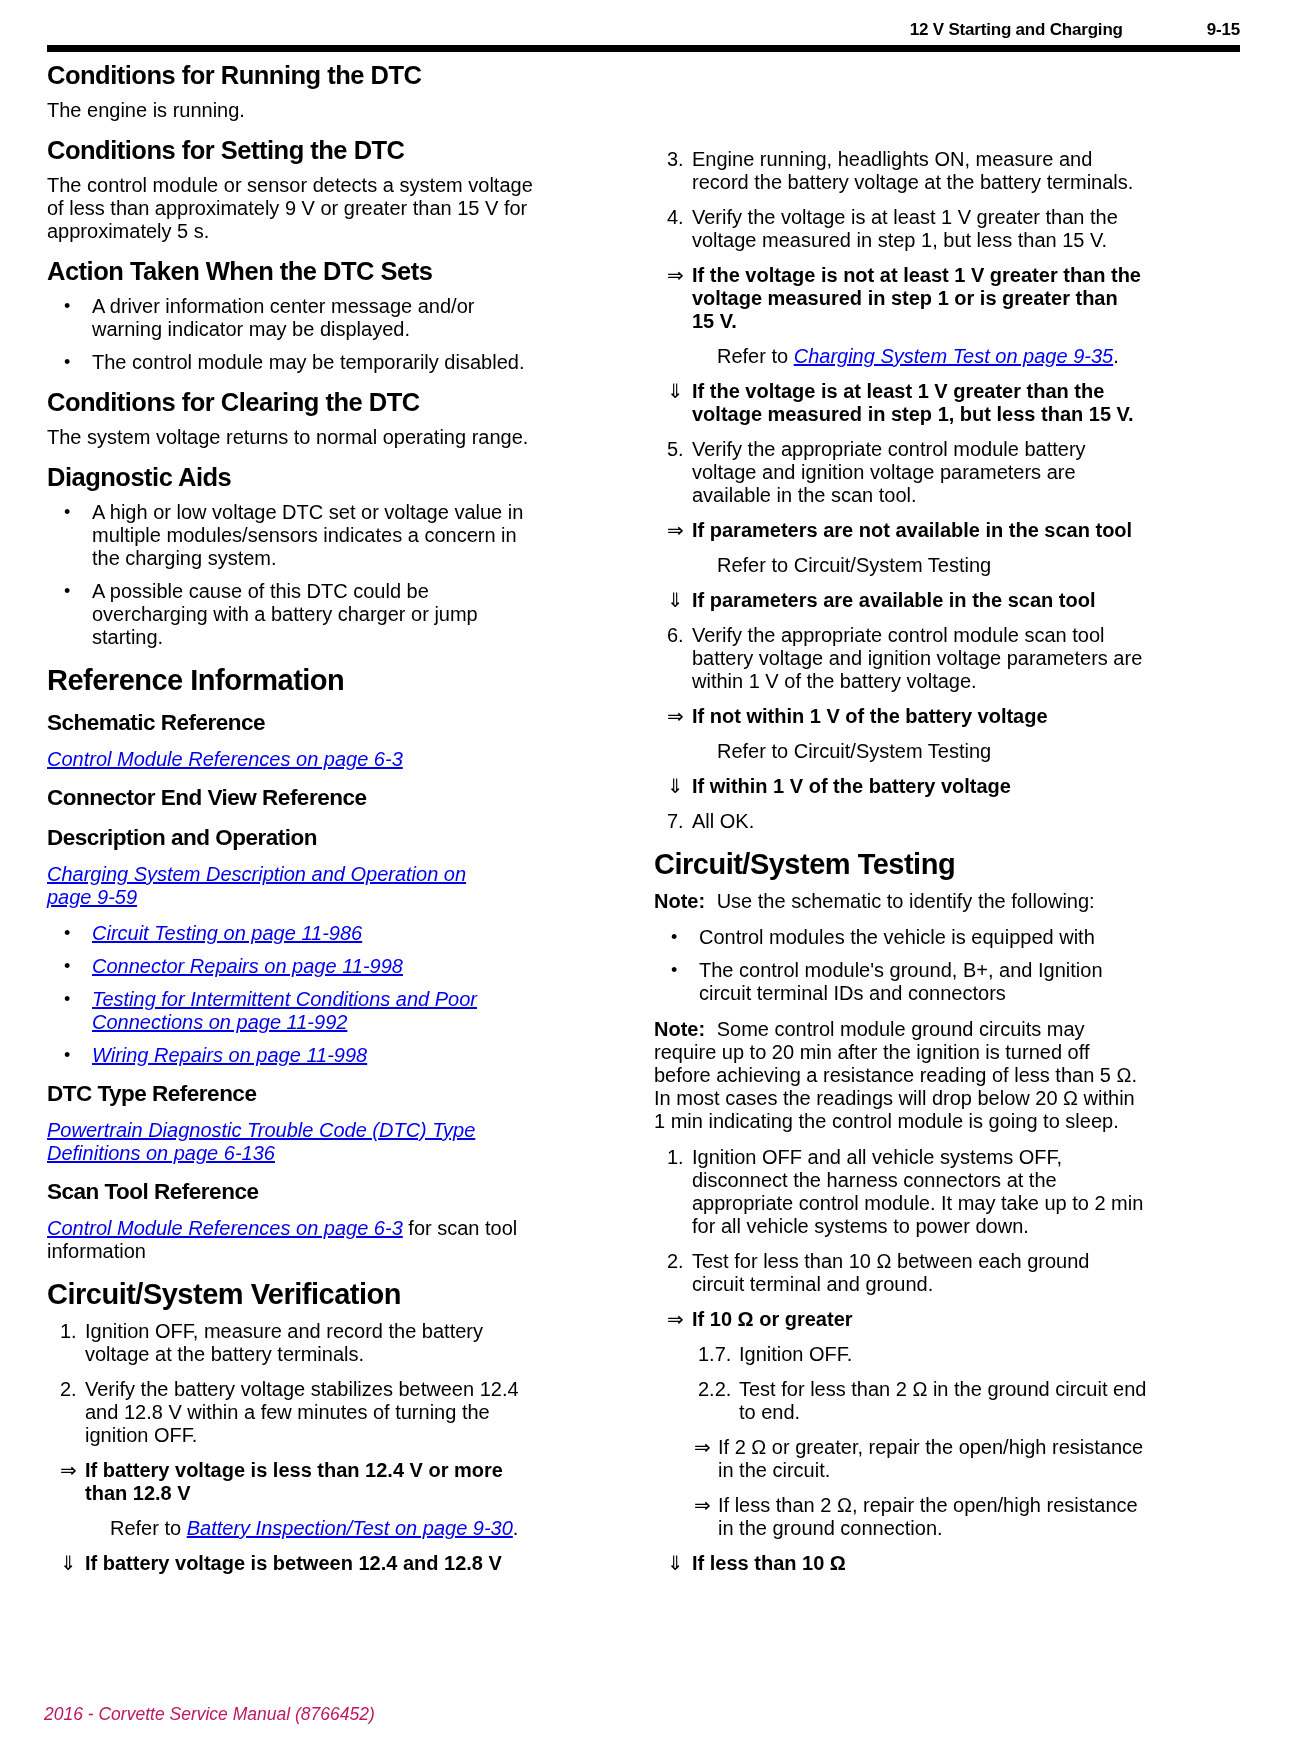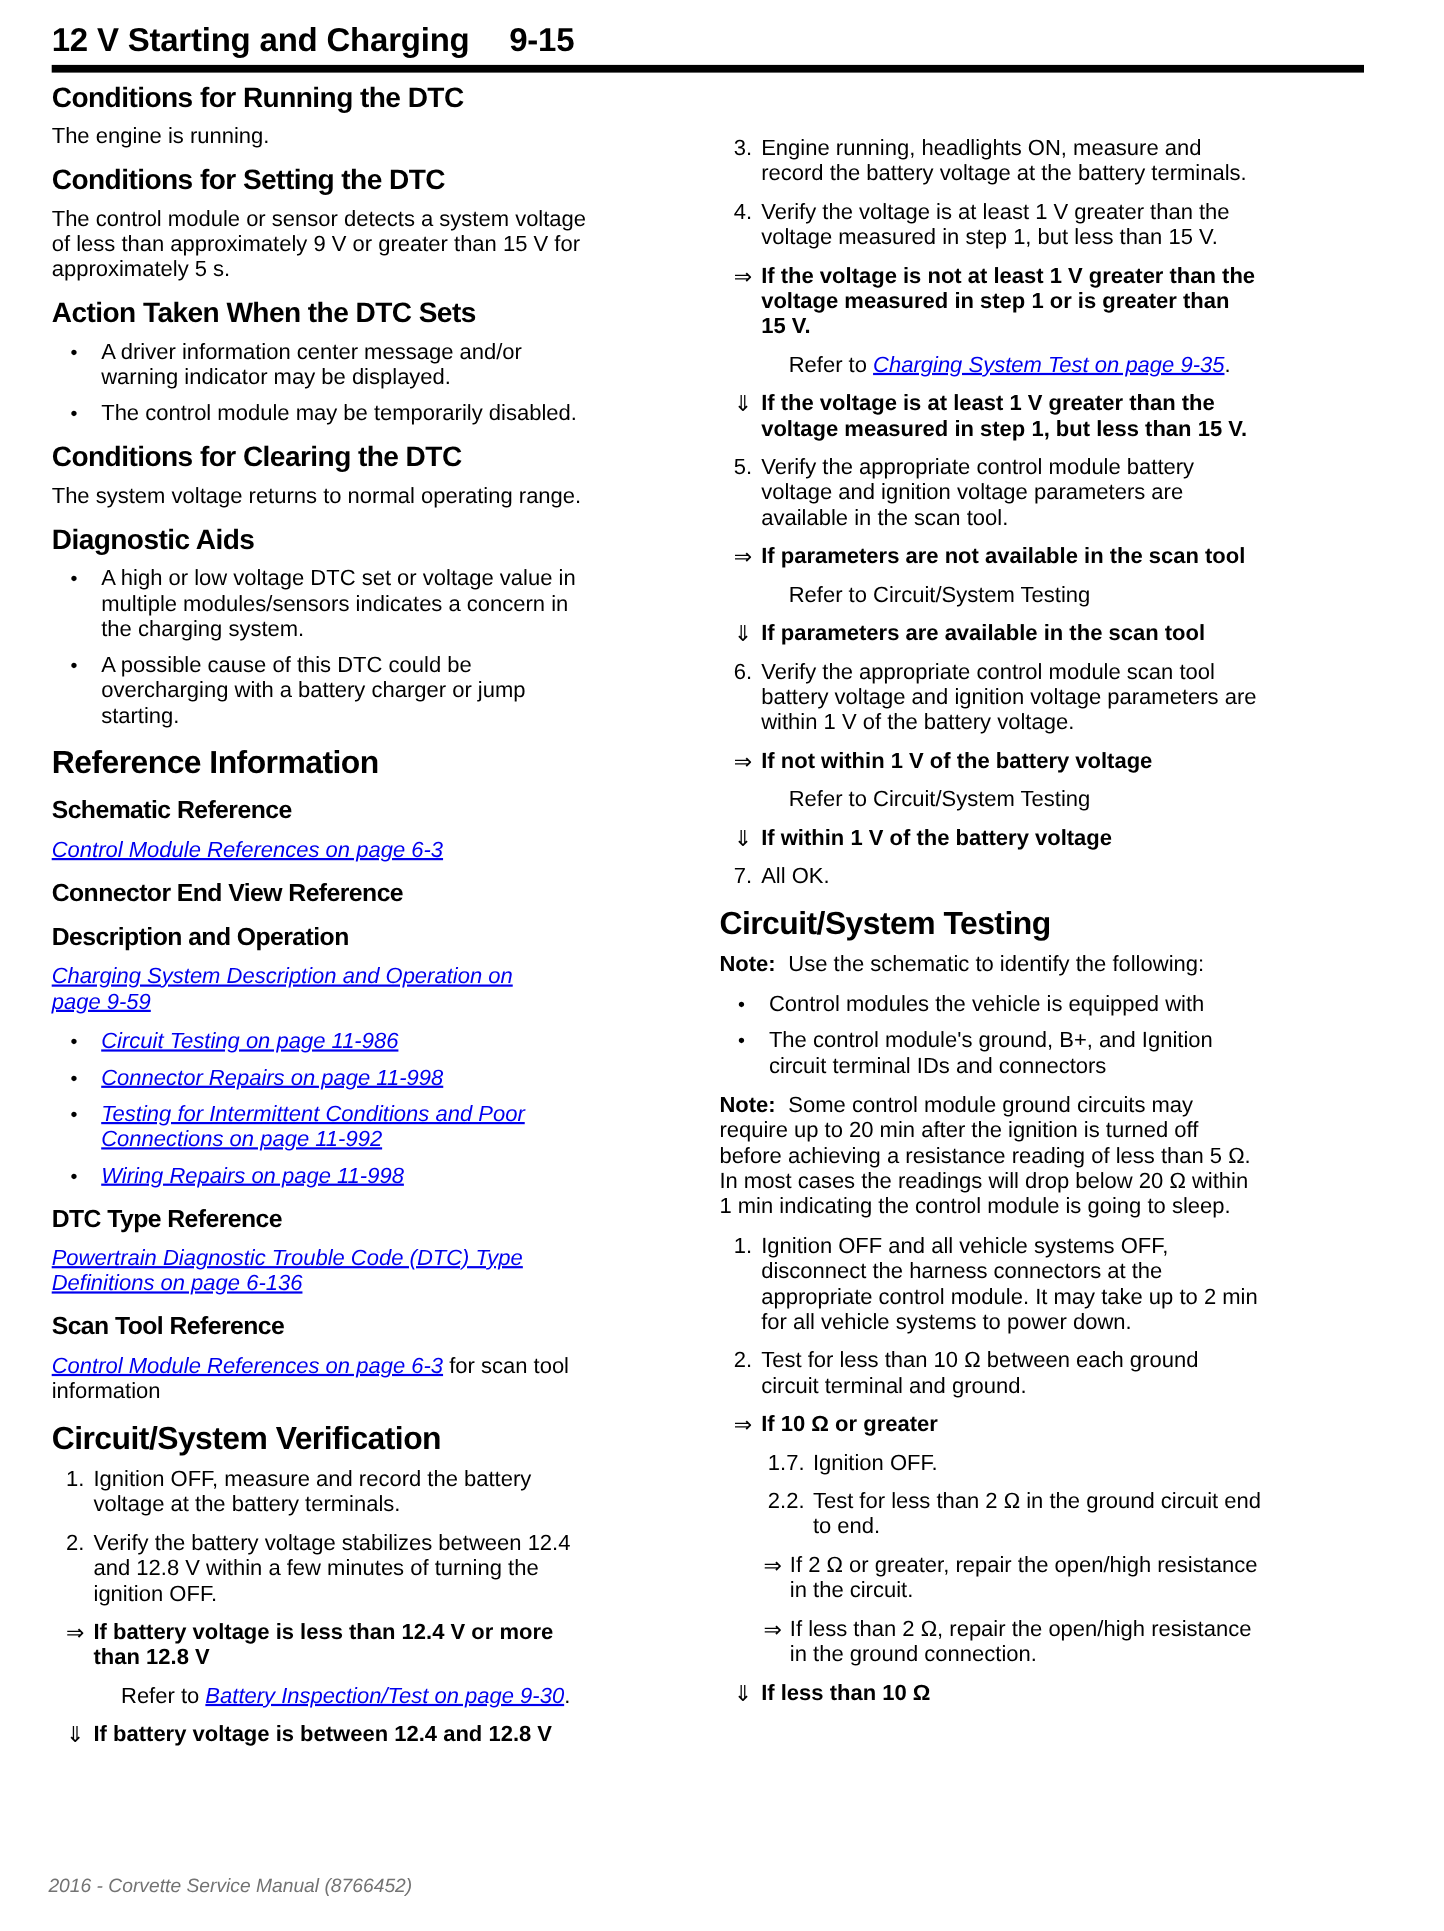--- a/index.html
+++ b/index.html
@@ -7,28 +7,28 @@
   body {
     width: 1313px; height: 1755px;
     background: #ffffff; color: #000000;
     font-family: "Liberation Sans", "DejaVu Sans", sans-serif;
     position: relative; overflow: hidden;
   }
   .page { padding: 10px 73px 0 47px; }
 
   
   .page-header {
-    display: flex; align-items: baseline;
-    gap: 36px; font-weight: 700; font-size: 30px; margin-top: 10px;
+    display: flex; justify-content: flex-end; align-items: baseline;
+    gap: 84px; font-weight: 700; font-size: 17px; margin-top: 10px;
     letter-spacing: -0.2px;
   }
   .header-rule { height: 7px; background: #000; margin-top: 5px; }
 
   
-  .columns { display: flex; gap: 21px; align-items: center; margin-top: 6px; }
+  .columns { display: flex; gap: 21px; align-items: flex-end; margin-top: 6px; }
   .column { width: 586px; }
   .col-right { width: 572px; }
   .col-left > :first-child { margin-top: 3px; }
   .col-right > :first-child { margin-top: 14px; }
 
   
   .heading { font-weight: 700; letter-spacing: -0.5px; }
   .h-l1 { font-size: 29px;   line-height: 32px; margin: 15px 0 10px; }
   .h-l2 { font-size: 25.5px; line-height: 28px; margin: 14px 0 10px; }
   .h-l3 { font-size: 22.5px; line-height: 26px; margin: 14px 0 12px; }
@@ -76,21 +76,21 @@
   .refer { margin: 6px 0 12px; padding-left: 63px; }
 
   
   .sub-step { display: flex; margin: 0 0 12px 44px; }
   .sub-step-number { flex: 0 0 41px; font-size: 20px; line-height: 23px; }
   .sub-step-text { flex: 1; }
 
   
   .page-footer {
     position: absolute; left: 44px; top: 1704px;
-    font-size: 17.5px; font-style: italic; color: #737373;
+    font-size: 17.5px; font-style: italic; color: #be185d;
   }
 </style>
 </head>
 <body>
 
 <div class="page">
   <div class="page-header">
     <span>12 V Starting and Charging</span>
     <span>9-15</span>
   </div>

